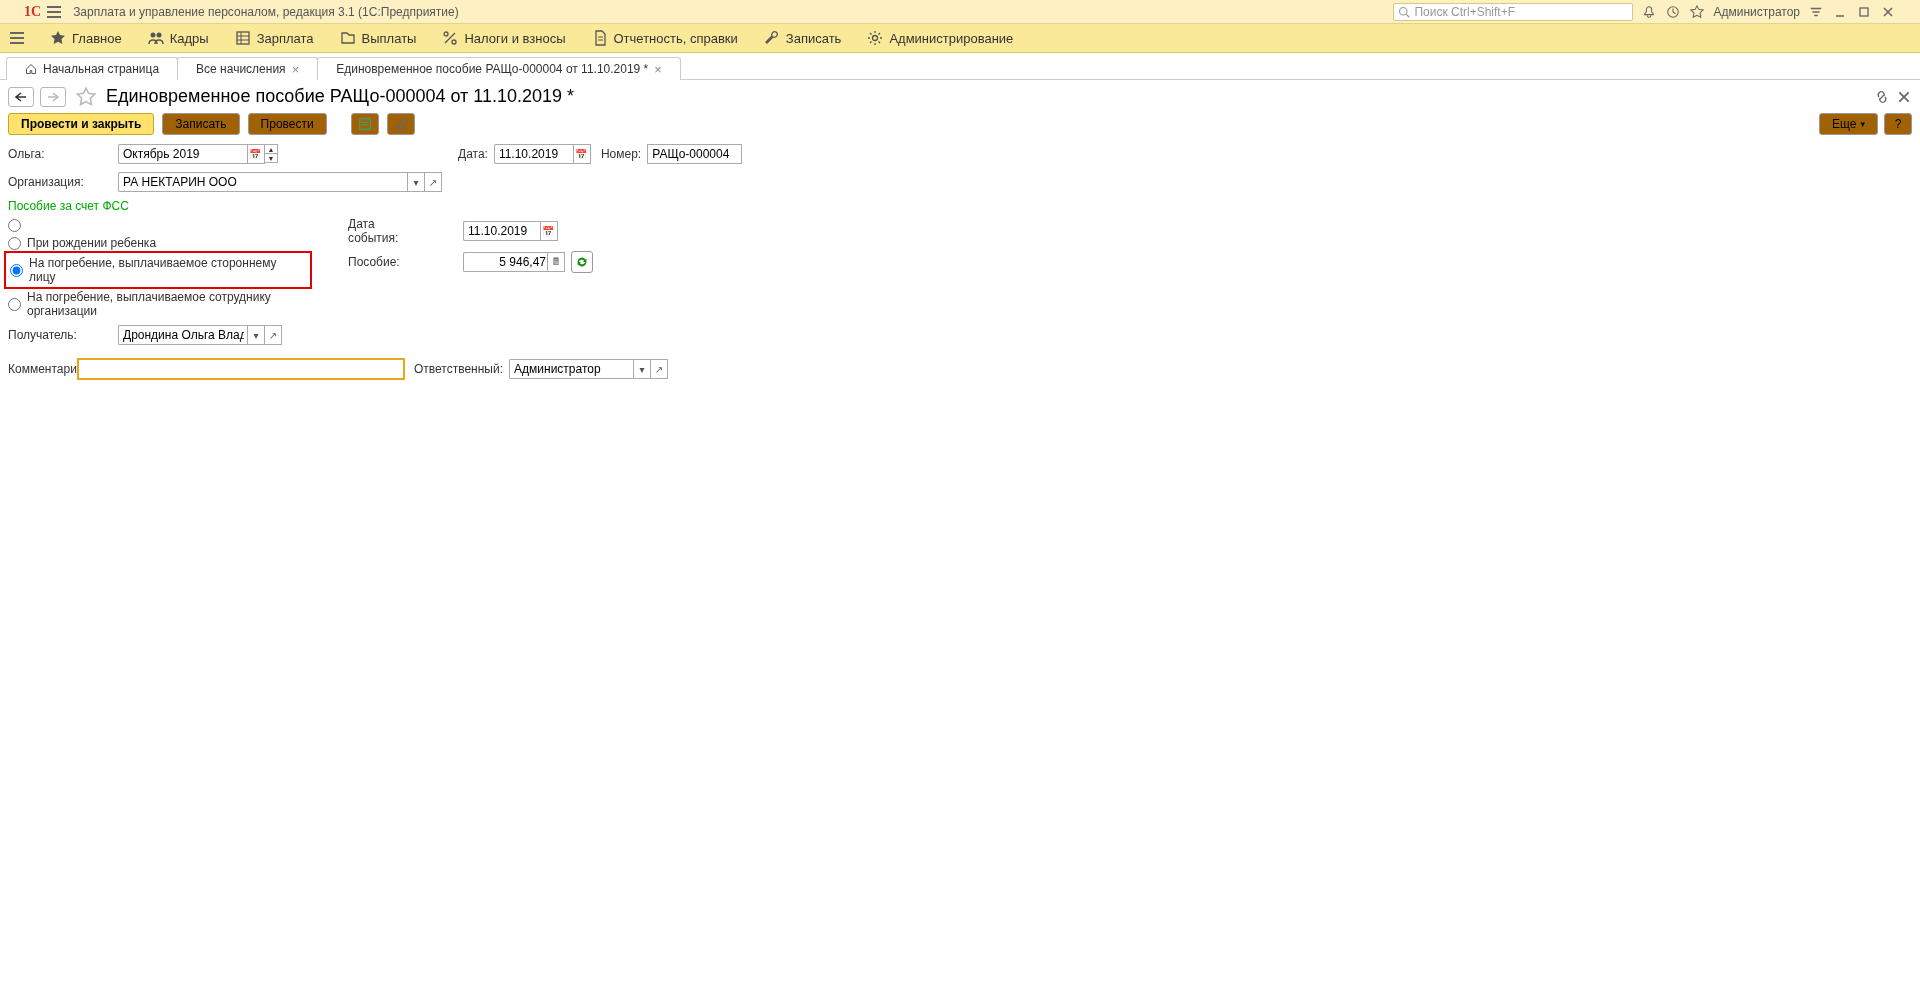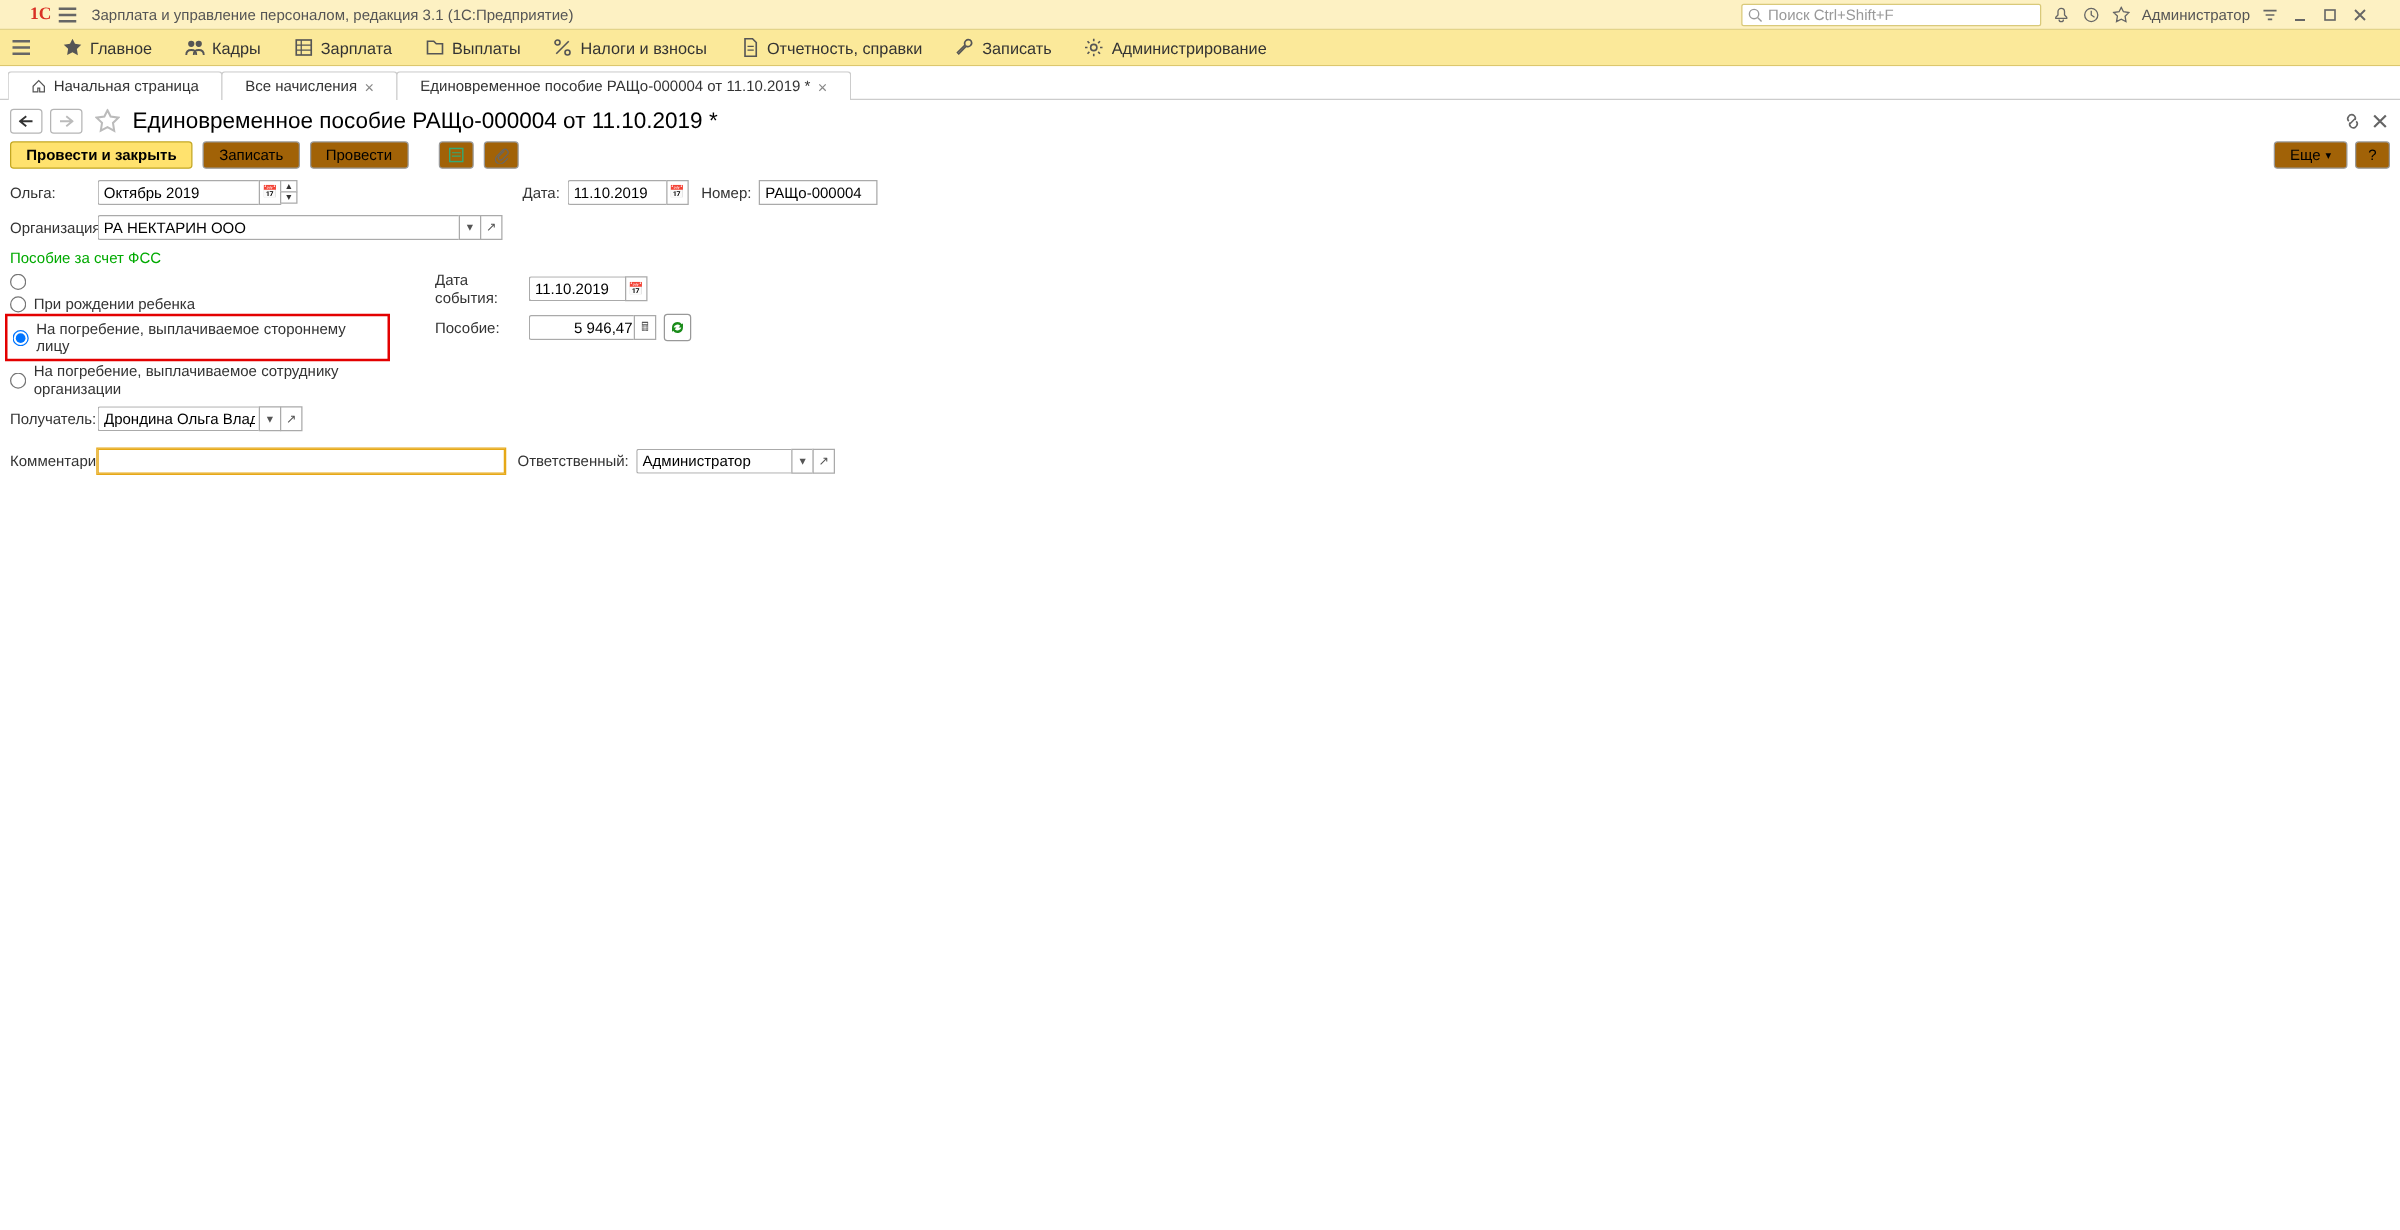--- a/index.html
+++ b/index.html
@@ -29,21 +29,21 @@
   .toolbar-right { margin-left:auto; display:flex; gap:6px;}
   .cmd-bar { display:flex; align-items:flex-start; padding: 4px 8px 8px; gap:8px;}
   .btn { border:1px solid #999; background:#a16207; padding: 3px 12px; font-size:12px; cursor:pointer; border-radius:3px; height:22px;}
   .btn.primary { background: #ffe26e; border-color: #c4a722; font-weight:bold;}
   .btn.icon-only { padding:3px 6px; width:28px; display:flex; align-items:center; justify-content:center;}
   .spacer { width: 8px;}
   .form-area { padding: 0 8px 8px; font-size:12px;}
   .row { display:flex; align-items:center; margin-bottom: 6px; min-height:22px;}
   .lbl { color:#333; font-size:12px;}
   .input { border:1px solid #aaa; height:20px; padding: 0 4px; font-size:12px; background:#fff;}
-  .input-group { display:flex; }
+  .input-group { display:flex;margin-left:40px; }
   .input-group .input { border-right: none; border-radius: 2px 0 0 2px;}
   .input-btn { border:1px solid #aaa; background:#fff; width:18px; height:20px; display:flex; align-items:center; justify-content:center; cursor:pointer; font-size:10px; color:#555; margin-left:-1px;}
   .fss-title { color: #0a0; font-size:12px; margin: 6px 0 4px;}
   .radio-row { display:flex; align-items:center; gap:6px; padding:2px 0; font-size:12px;}
   .radio-row input[type=radio]{ width:13px; height:13px;}
   .highlight-box { border: 2px solid #e30000; padding: 1px 4px; margin:-1px -4px;}
   .two-col { display:flex; gap: 40px; align-items: flex-start;}
   .col-left { max-width: 300px;}
   .yellow-focus { border: 1px solid #e6a817 !important; box-shadow: 0 0 0 1px #e6a817; }
   .num-input { text-align: right; padding-right: 2px;}

